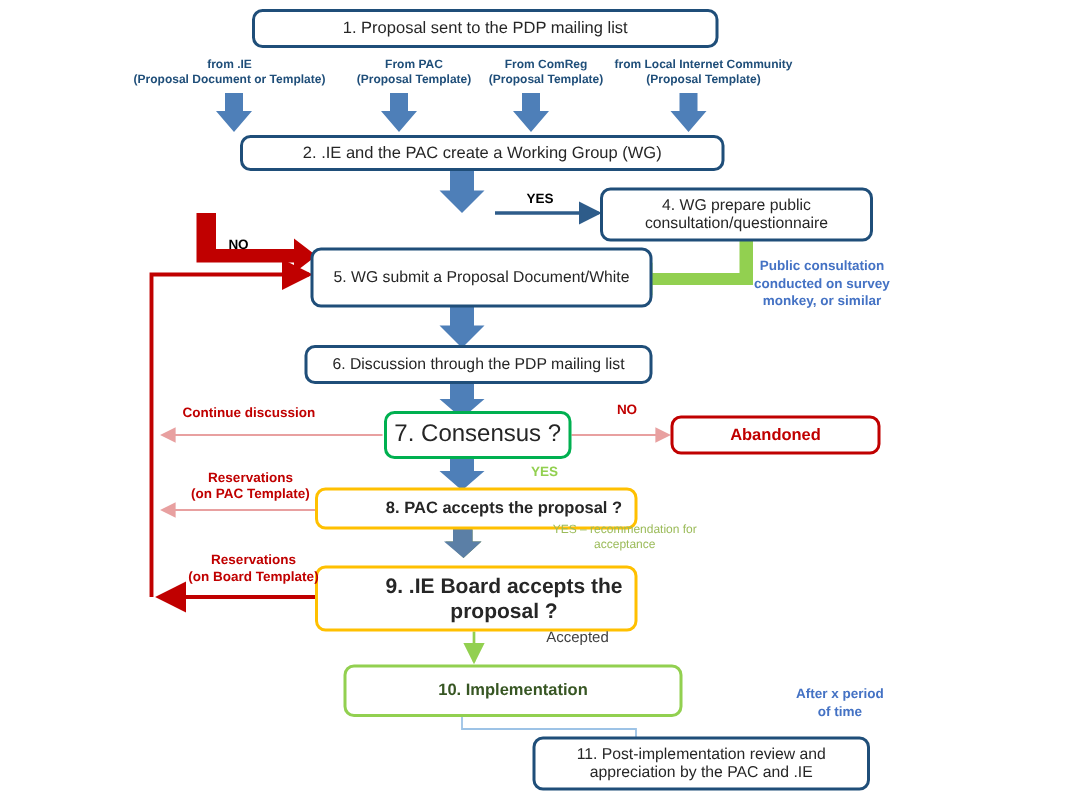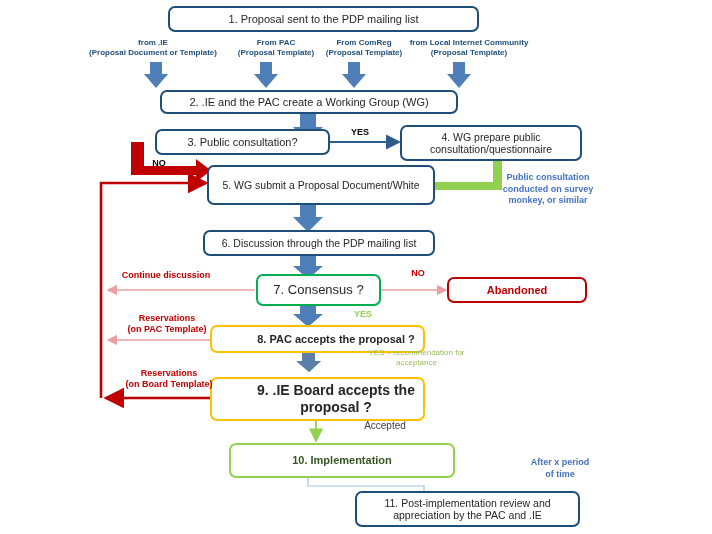--- a/index.html
+++ b/index.html
@@ -128,42 +128,39 @@
   </div>
   <div class="srclbl" style="left:309px;top:38px;width:110px;">
     <div>From ComReg</div>
     <div>(Proposal Template)</div>
   </div>
   <div class="srclbl" style="left:398px;top:38px;width:142px;">
     <div>from  Local Internet Community</div>
     <div>(Proposal Template)</div>
   </div>
 
-  <div class="box blue-box" style="left:160px;top:90px;width:298px;height:24px;font-size:11px;">
+  <div class="box blue-box" style="left:160px;top:90px;width:323px;height:24px;font-size:11px;">
     <span>2. .IE and the PAC create a Working Group (WG)</span>
   </div>
 
-  <div class="box blue-box" style="left:155px;top:129px;width:175px;height:26px;font-size:11px;">
-    <span>3. Public consultation?</span>
-  </div>
 
   <div class="box blue-box" style="left:400px;top:125px;width:182px;height:36px;font-size:10.5px;flex-direction:column;">
     <span>4. WG prepare public</span>
     <span>consultation/questionnaire</span>
   </div>
 
   <div class="box blue-box" style="left:207px;top:165px;width:228px;height:40px;font-size:10.5px;flex-direction:column;">
     <span>5. WG submit a Proposal Document/White</span>
   </div>
 
   <div class="box blue-box" style="left:203px;top:230px;width:232px;height:26px;font-size:10.5px;">
     <span>6. Discussion through the PDP mailing list</span>
   </div>
 
-  <div class="box green-box" style="left:256px;top:274px;width:125px;height:32px;font-size:13px;">
+  <div class="box green-box" style="left:256px;top:274px;width:125px;height:32px;font-size:16px;">
     <span>7. Consensus ?</span>
   </div>
 
   <div class="box red-box" style="left:447px;top:277px;width:140px;height:26px;font-size:11px;">
     <span>Abandoned</span>
   </div>
 
   <div class="box amber-box" style="left:210px;top:325px;width:215px;height:28px;font-size:11px;">
     <span>8. PAC accepts the proposal ?</span>
   </div>

